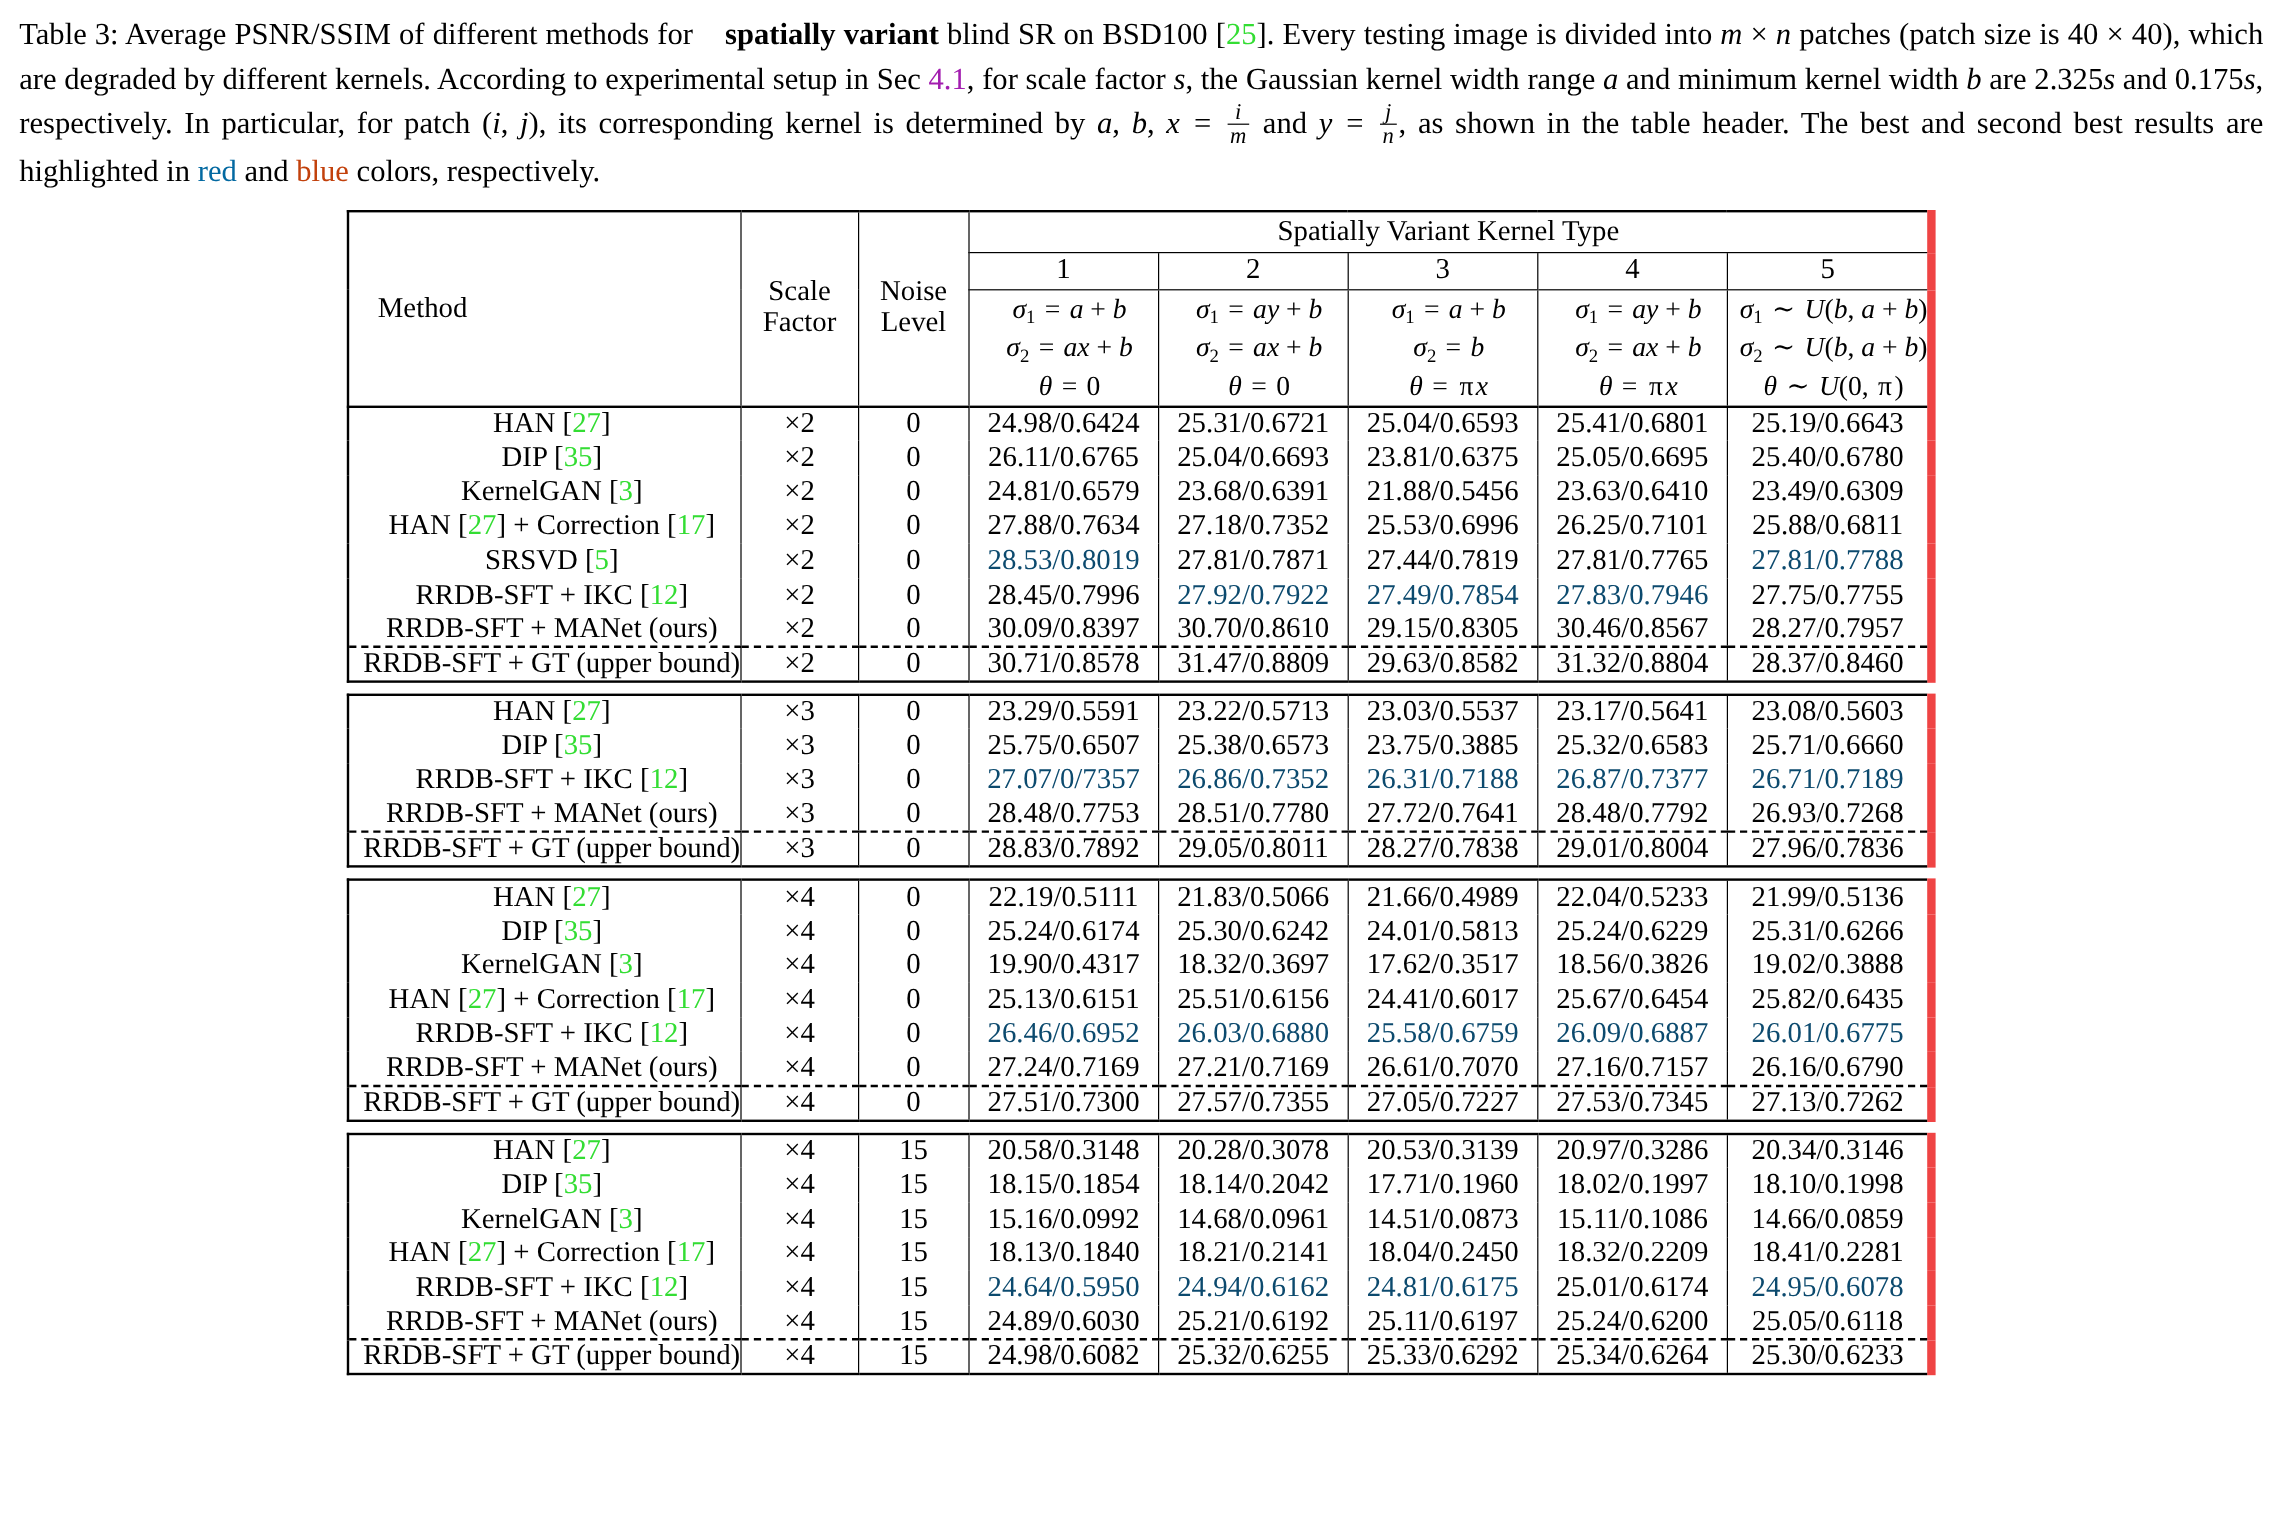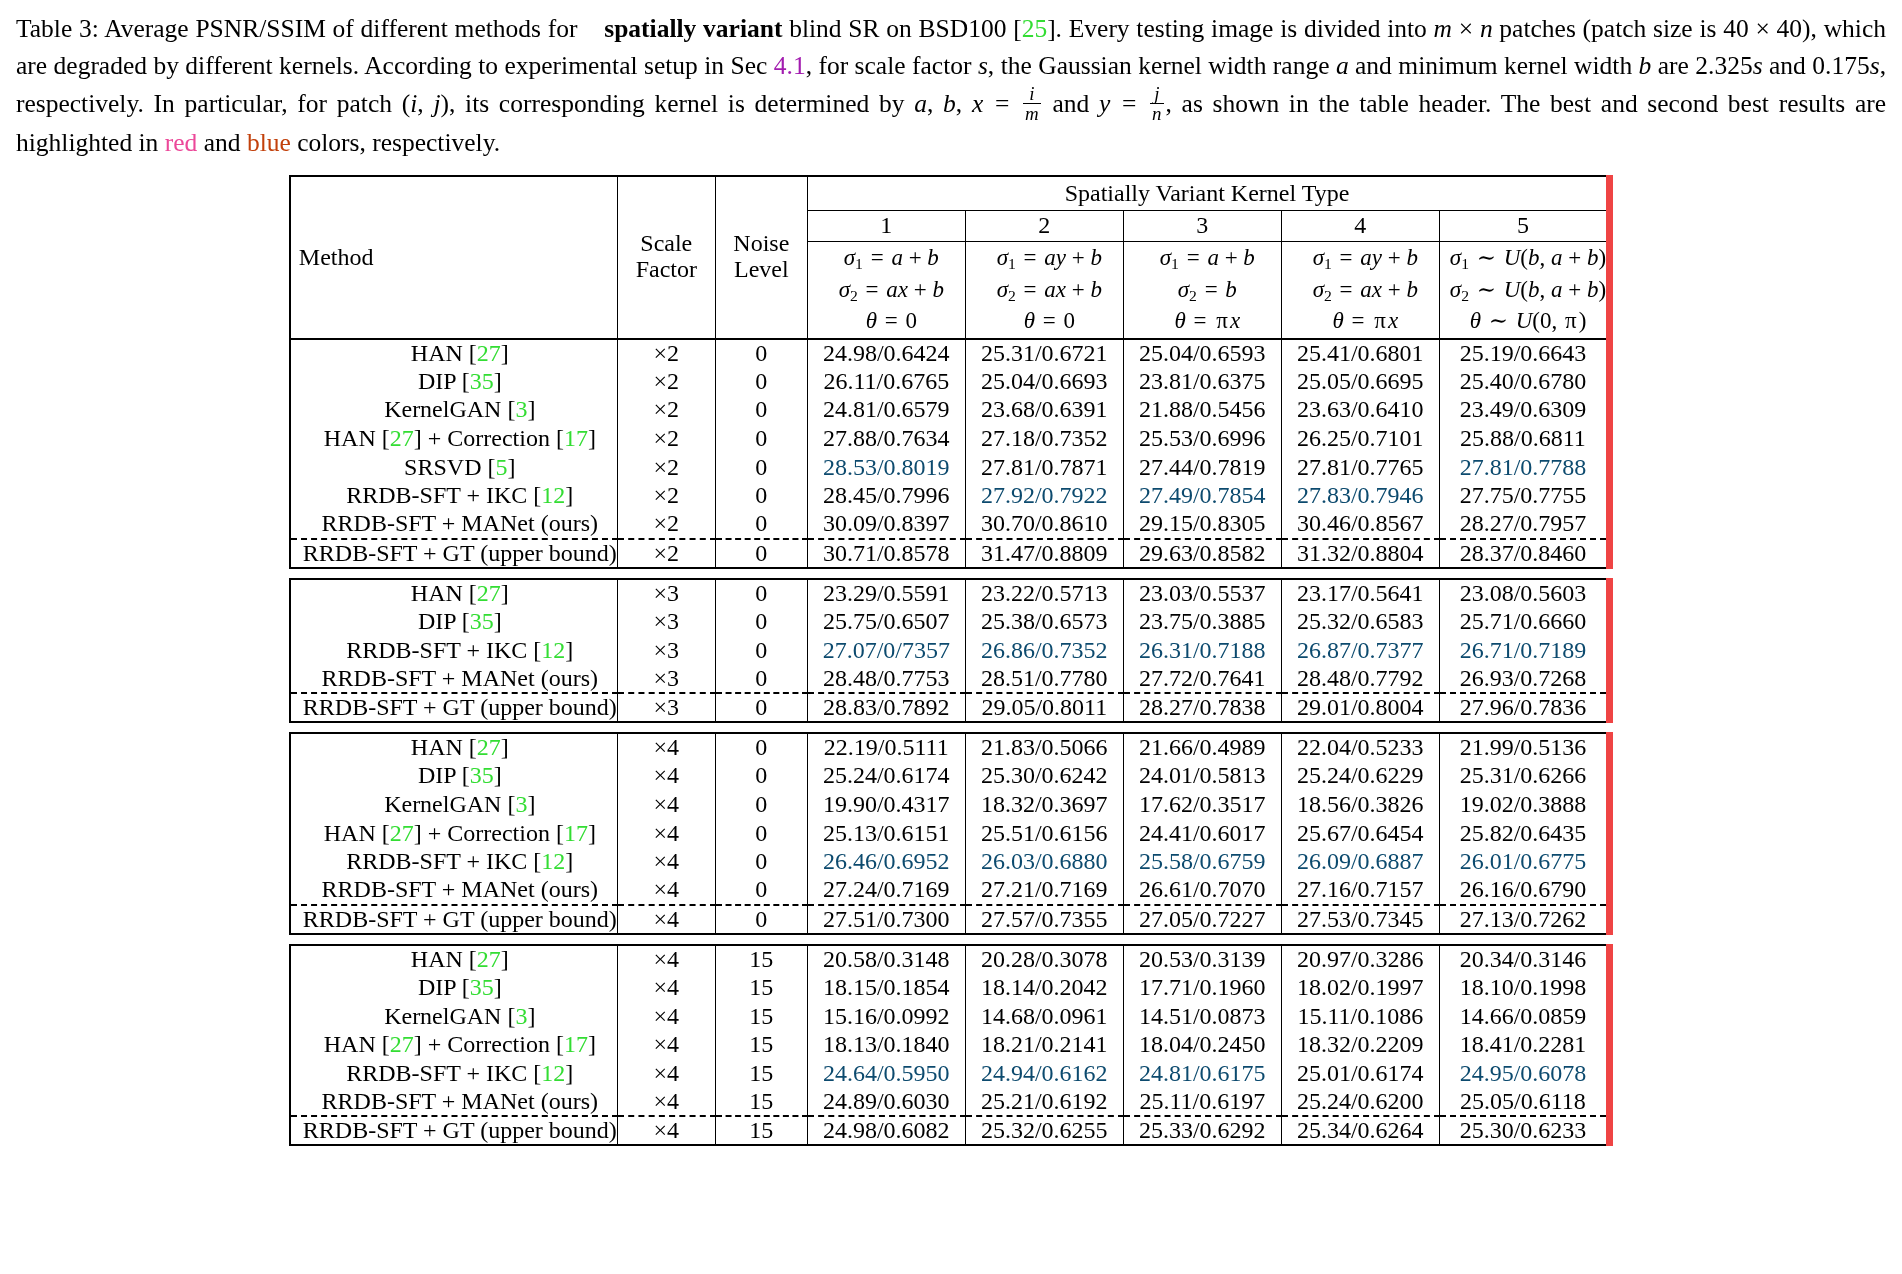--- a/index.html
+++ b/index.html
@@ -18,21 +18,21 @@
   .caption {
     font-size: 25.5px;
     line-height: 37px;
     text-align: justify;
     text-justify: inter-word;
     margin: 0 0 14px 0;
   }
   .caption .b { font-weight: bold; margin-left: 20px; }
   .cite { color: #33dd33; text-align: right; }
   .redref { color: #a21caf; }
-  .redword { color: #ec4899; }
+  .redword { color: #0369a1; }
   .blueword { color: #c2410c; }
   i.m { font-family: "Liberation Serif", serif; font-style: italic; }
 
   
   .frac {
     display: inline-block;
     vertical-align: -0.45em;
     text-align: center;
     font-size: 0.74em;
     line-height: 1.02;
@@ -128,21 +128,21 @@
           <col class="c-noise">
         <col class="c-k">
           <col class="c-k">
           <col class="c-k">
           <col class="c-k">
           <col class="c-k">
       </colgroup>
       <tbody id="tbody-root">
           <tr>
             <td rowspan="3" class="bl bt bb thinr hdr-method">
-              <div style="text-align:left;padding-left:8px;">Method</div>
+              <div style="text-align:left;padding-left:24px;">Method</div>
             </td>
             <td rowspan="3" class="bt bb thinr hdr-method">
               <div class="hdr-stack">Scale<br>Factor</div>
             </td>
             <td rowspan="3" class="bt bb thinr hdr-method">
               <div class="hdr-stack">Noise<br>Level</div>
             </td>
             <td colspan="5" class="bt thinb br kernel-title">Spatially Variant Kernel Type</td>
           </tr>
           <tr>

